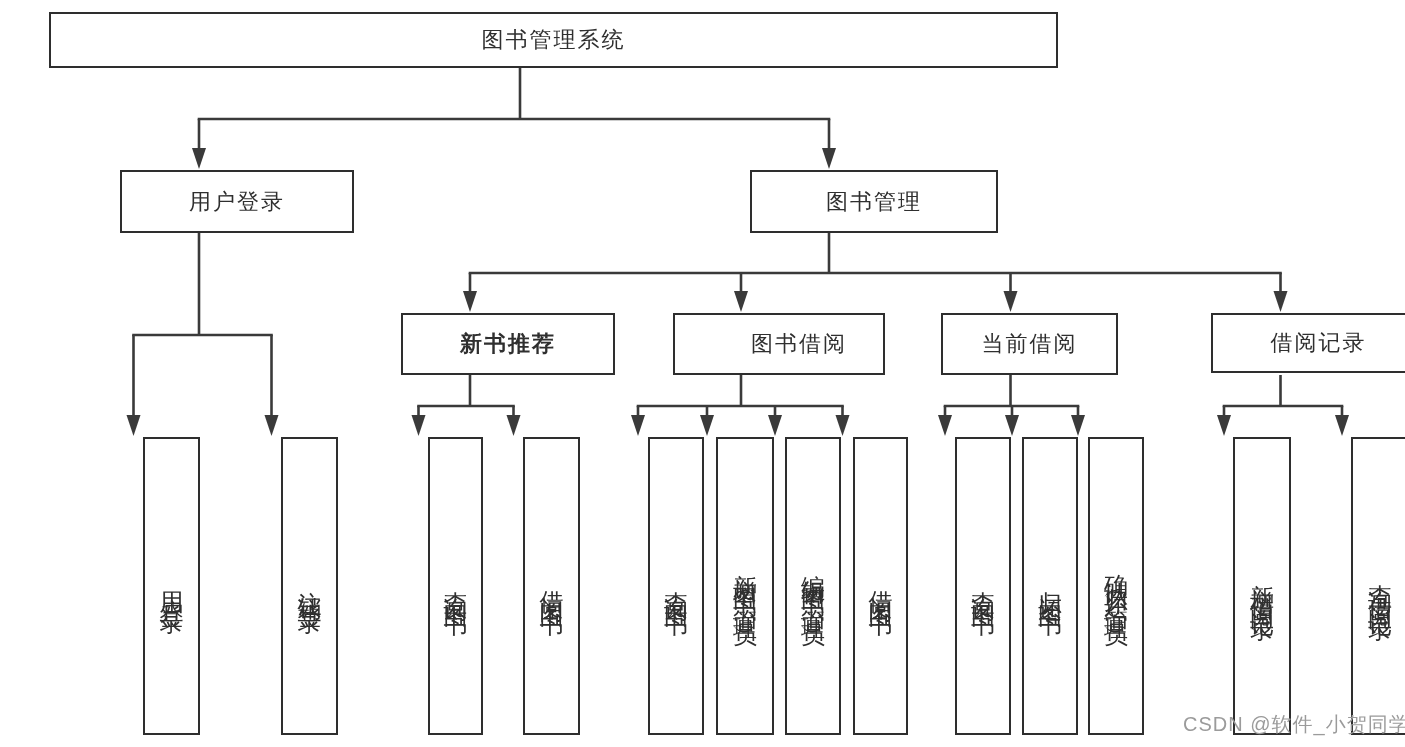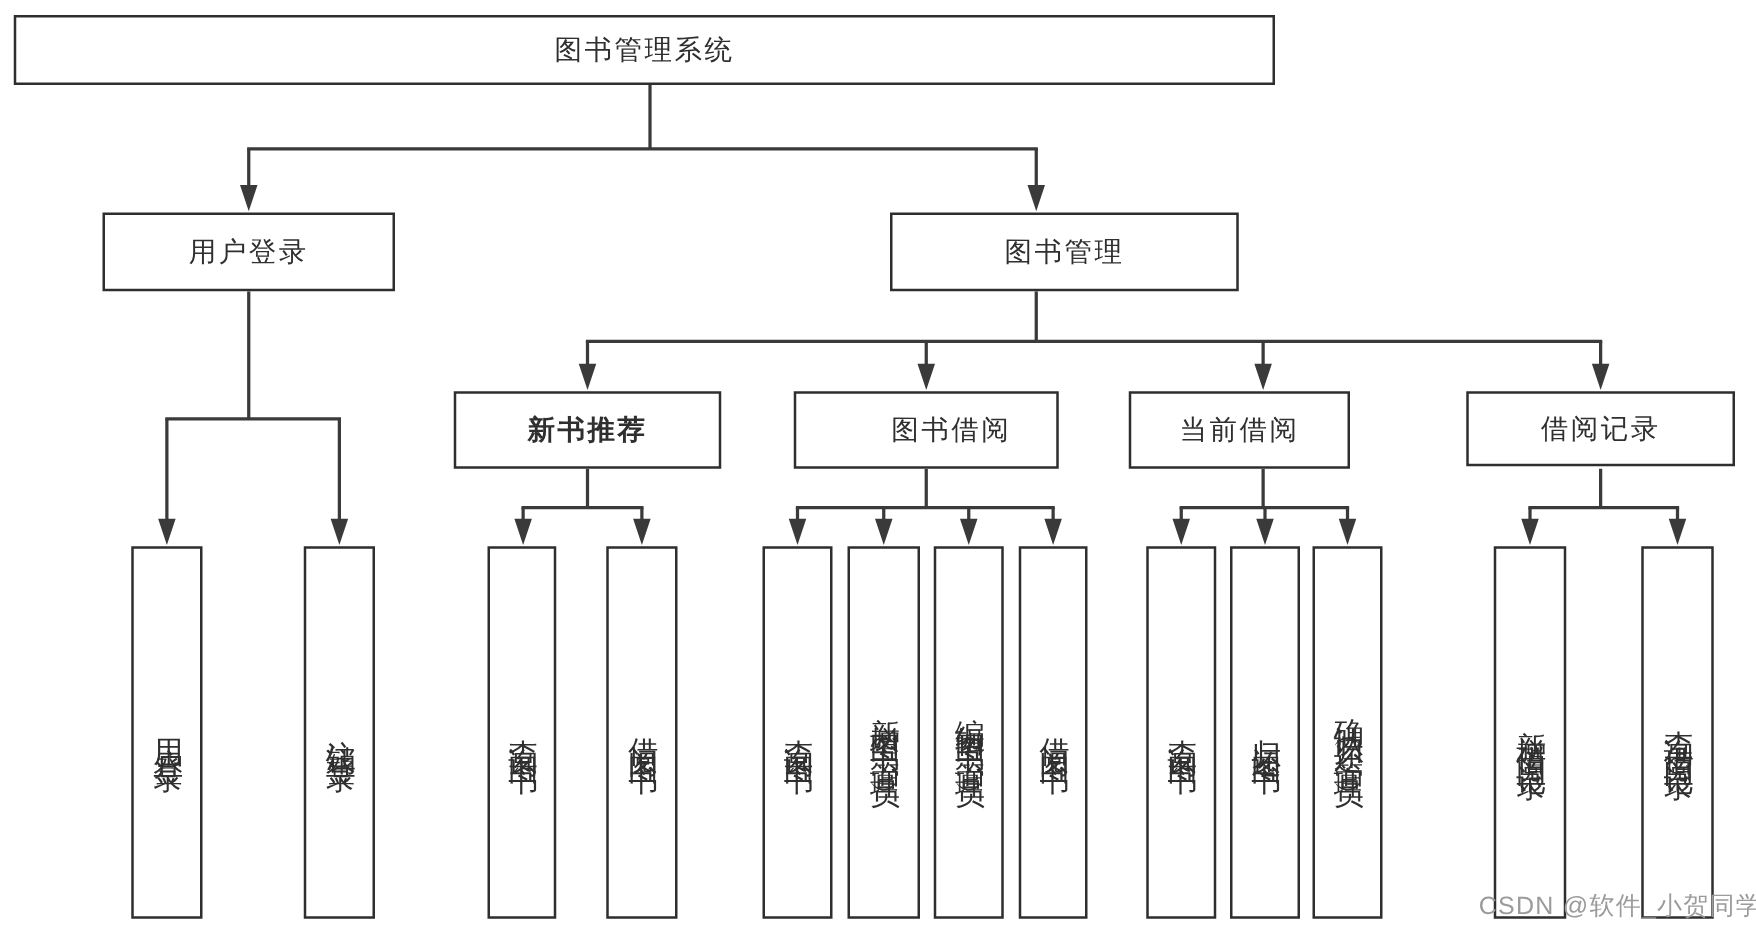--- a/index.html
+++ b/index.html
@@ -18,20 +18,21 @@
   }
   .node {
     position: absolute;
     box-sizing: border-box;
     border: 2px solid var(--border, #2e2e2e);
     background: #ffffff;
     display: flex;
     align-items: center;
     justify-content: center;
     color: var(--text, #2f2f2f);
+    margin-left: 38px;
   }
   .node.h .label {
     font-size: 22px;
     letter-spacing: 2px;
     white-space: nowrap;
   }
   .node.v .label {
     writing-mode: vertical-rl;
     text-orientation: mixed;
     font-size: 24px;
@@ -109,21 +110,21 @@
       <polygon points="1335,415 1349,415 1342,436" fill="#3a3a3a"></polygon>
     </svg>
 
   <div class="node h" style="left:11px; top:12px; width:1009px; height:56px;">
     <span class="label">图书管理系统</span>
   </div>
 
   <div class="node h" style="left:82px; top:170px; width:234px; height:63px;">
     <span class="label">用户登录</span>
   </div>
-  <div class="node h" style="left:712px; top:170px; width:279px; height:63px;align-items:center;">
+  <div class="node h" style="left:712px; top:170px; width:248px; height:63px;align-items:center;">
     <span class="label">图书管理</span>
   </div>
 
   <div class="node h" style="left:363px; top:313px; width:214px; height:62px;font-weight:bold;">
     <span class="label">新书推荐</span>
   </div>
   <div class="node h" style="left:635px; top:313px; width:212px; height:62px;padding-left:40px;">
     <span class="label">图书借阅</span>
   </div>
   <div class="node h" style="left:903px; top:313px; width:177px; height:62px;">

